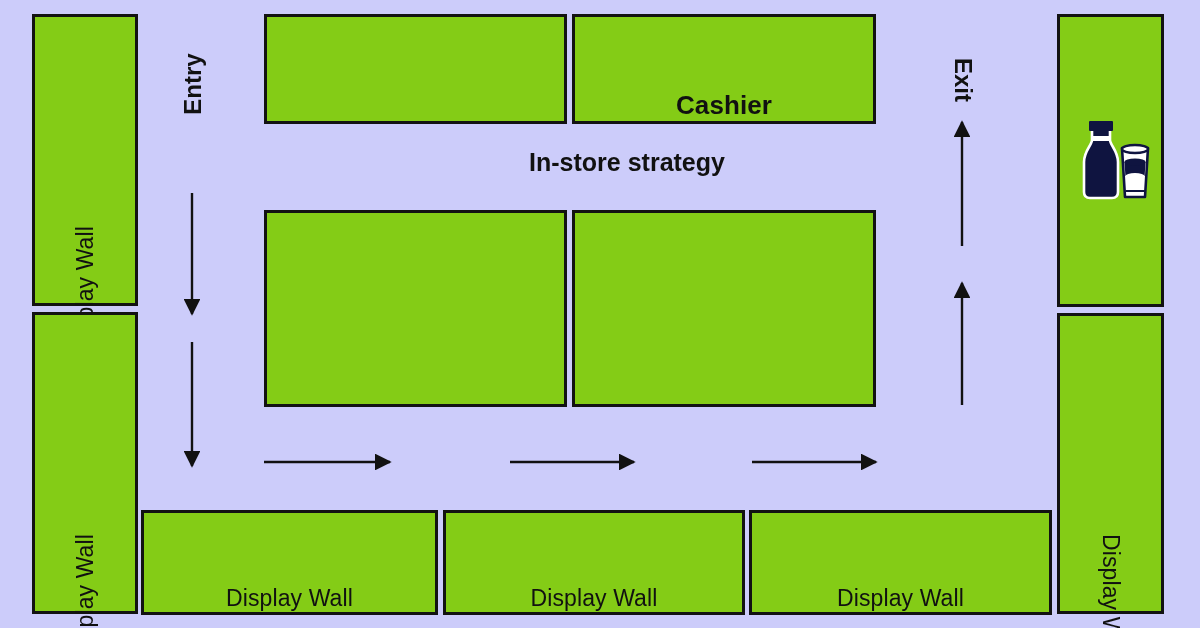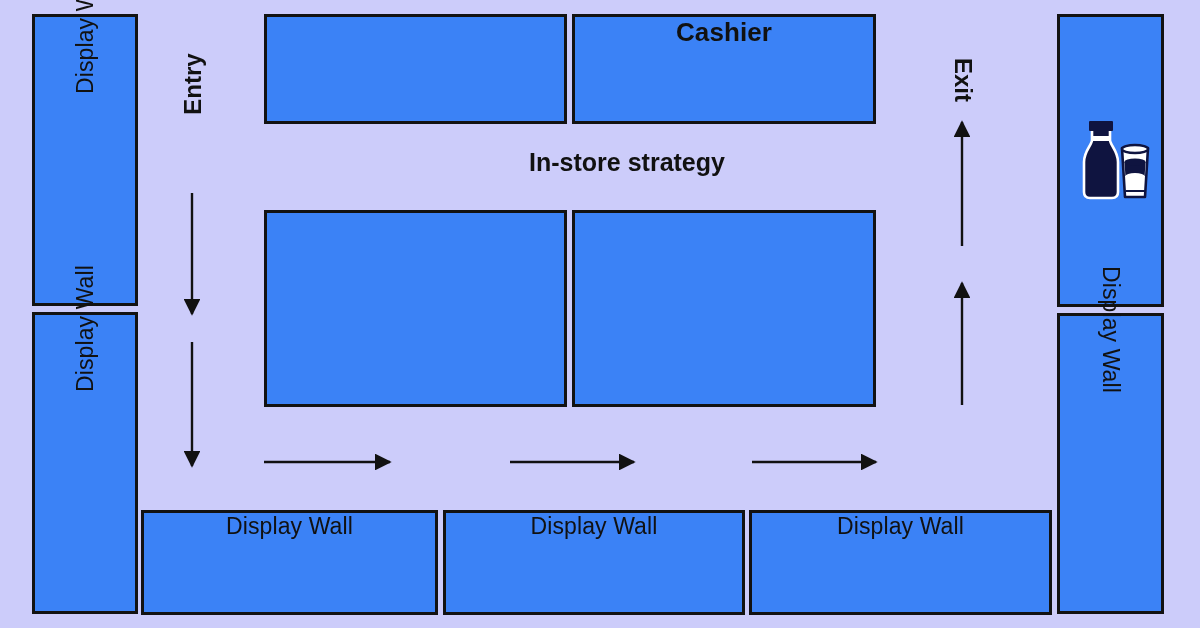--- a/index.html
+++ b/index.html
@@ -18,25 +18,25 @@
     position: relative;
     width: 1200px;
     height: 628px;
     background: #ccccfa;
     box-sizing: border-box;
   }
 
   
   .box {
     position: absolute;
-    background: #3b82f6;
+    background: #84cc16;
     border: 3px solid #121212;
     box-sizing: border-box;
     display: flex;
-    align-items: flex-start;
+    align-items: flex-end;
     justify-content: center;
   }
 
   .box-label {
     font-size: 23px;
     color: #111111;
     letter-spacing: .1px;
     white-space: nowrap;
     font-weight: 400;
   }

